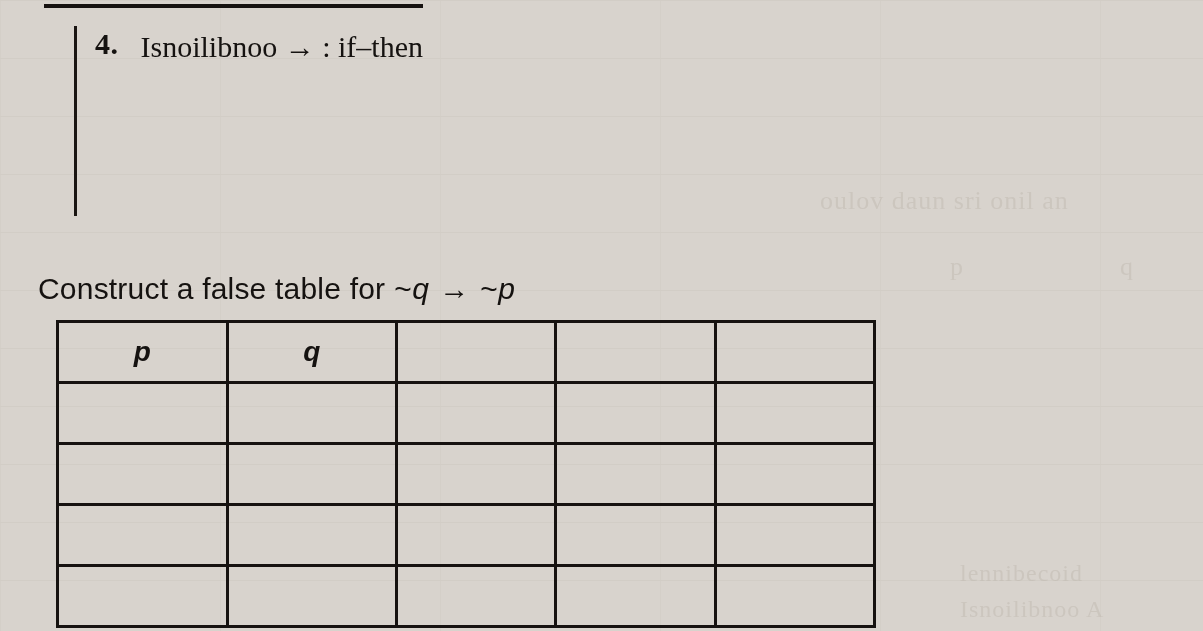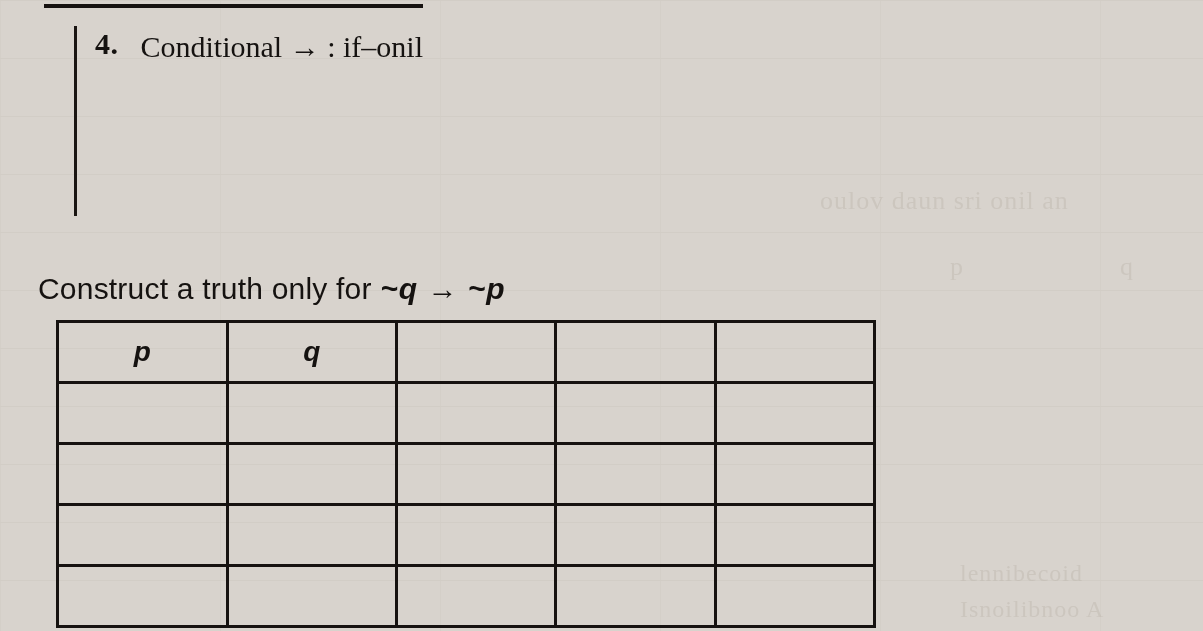--- a/index.html
+++ b/index.html
@@ -71,21 +71,20 @@
   }
   .prompt{
     font-family:"Segoe UI", Arial, sans-serif;
     font-size:30px;
     margin:56px 0 14px 0;
     letter-spacing:.2px;
   }
   .prompt .expr{
     font-style:italic;
     letter-spacing:1px;
-    font-weight:bold;
   }
   table.truth{
     border-collapse:collapse;
     width:820px;
     margin-left:18px;
   }
   table.truth td, table.truth th{
     border:3px solid #161210;
     height:56px;
     text-align:center;
@@ -111,26 +110,26 @@
 <div class="ghost" style="top:560px;left:960px;font-size:24px;">lennibecoid</div>
 <div class="ghost" style="top:596px;left:960px;font-size:24px;">Isnoilibnoo A</div>
 
 <div class="content">
   <div class="top-rule"></div>
 
   <div class="item-row">
     <div class="left-vline"></div>
     <div class="num">4.</div>
     <div class="body-text">
-      <div class="title-line">Conditional → : if–onil</div>
+      <div class="title-line">Isnoilibnoo → : if–then</div>
     </div>
   </div>
 
   <div class="prompt">
-    <span>Construct a truth only for </span><span class="expr">~q → ~p</span>
+    <span>Construct a false table for </span><span class="expr">~q → ~p</span>
   </div>
 
   <table class="truth">
     <tbody>
         <tr>
       <th class="col-p">p</th>
       <th class="col-q">q</th>
       <th class="col-c"></th>
       <th class="col-c"></th>
       <th class="col-c"></th>

